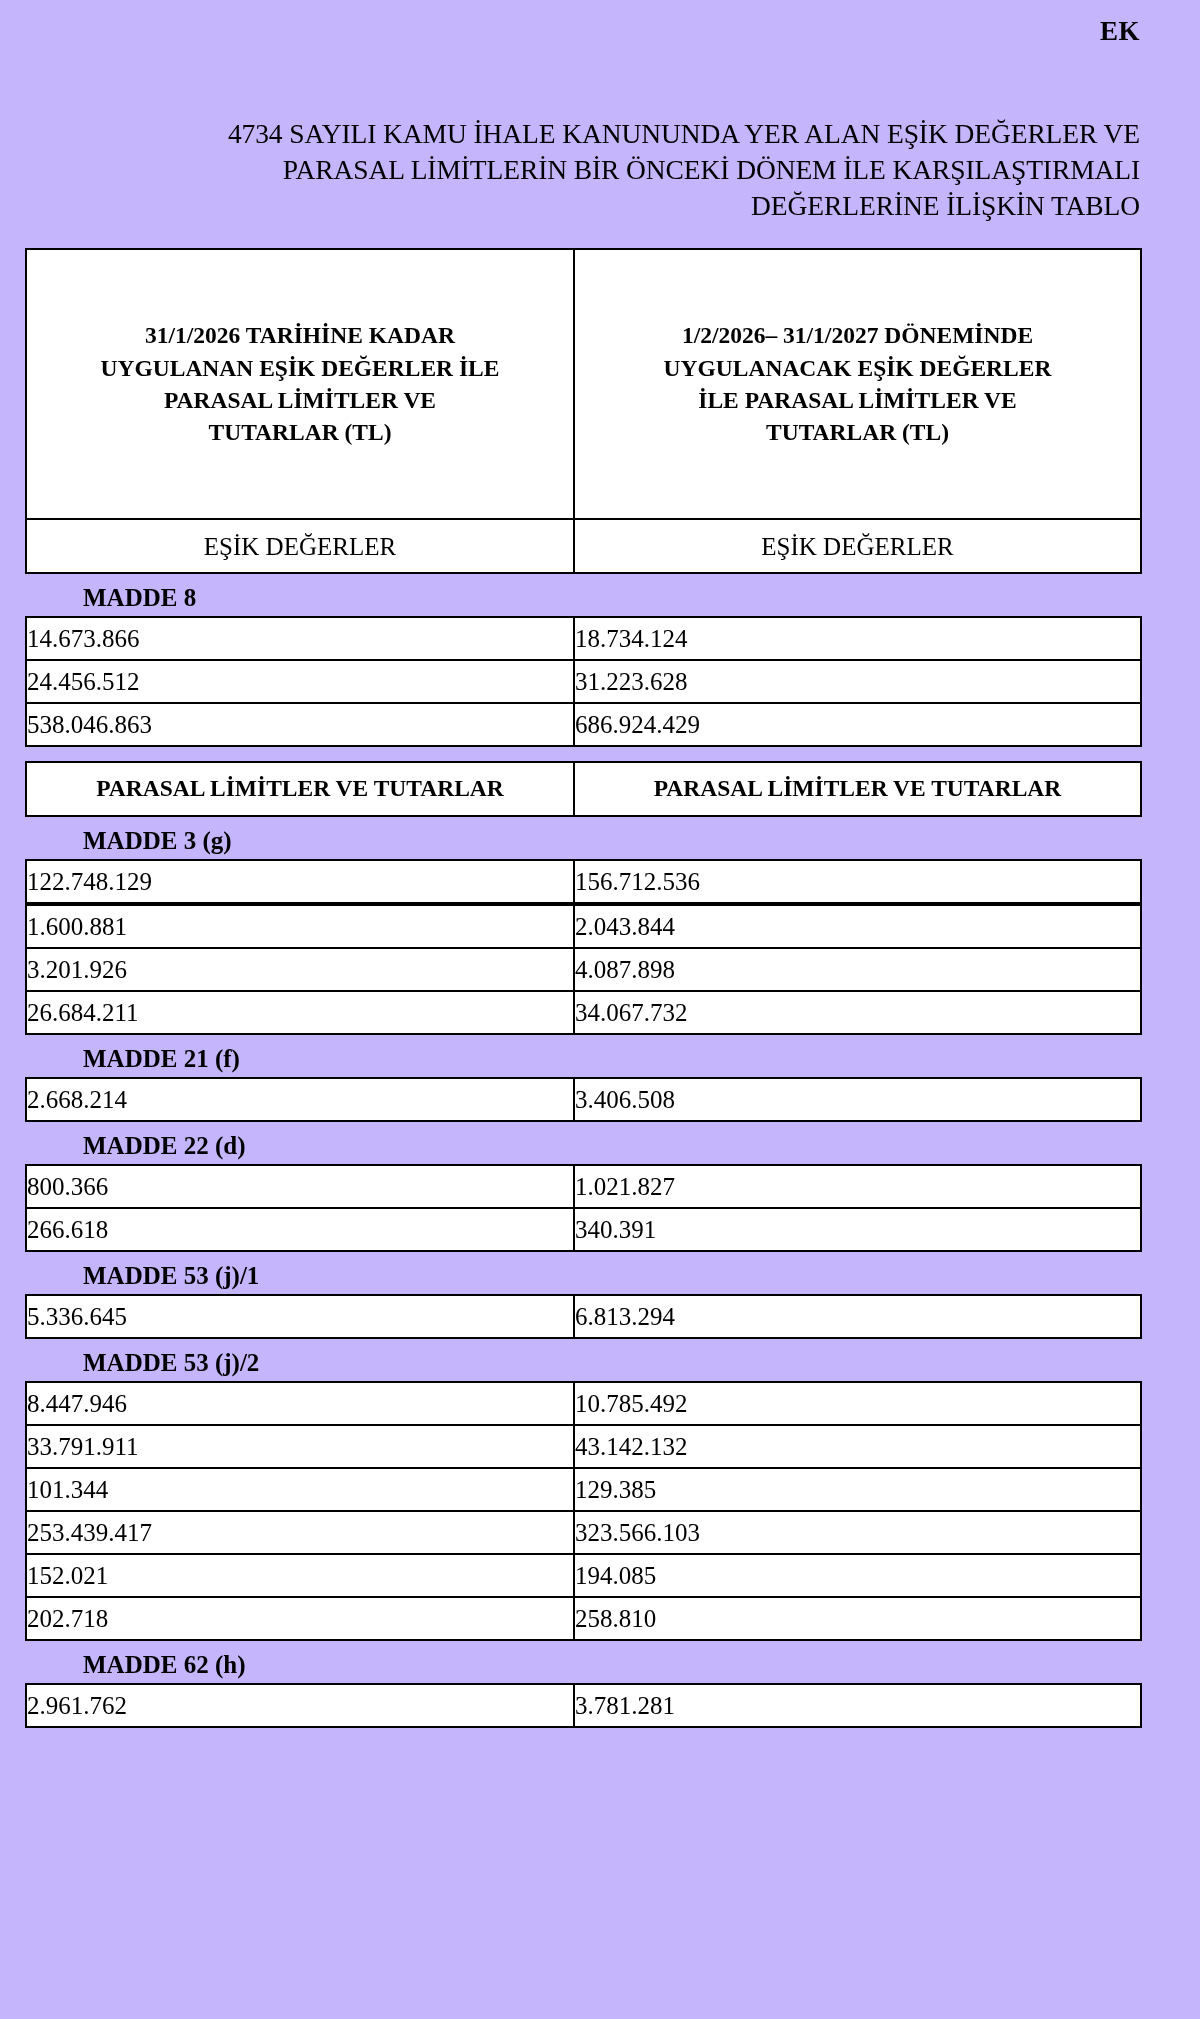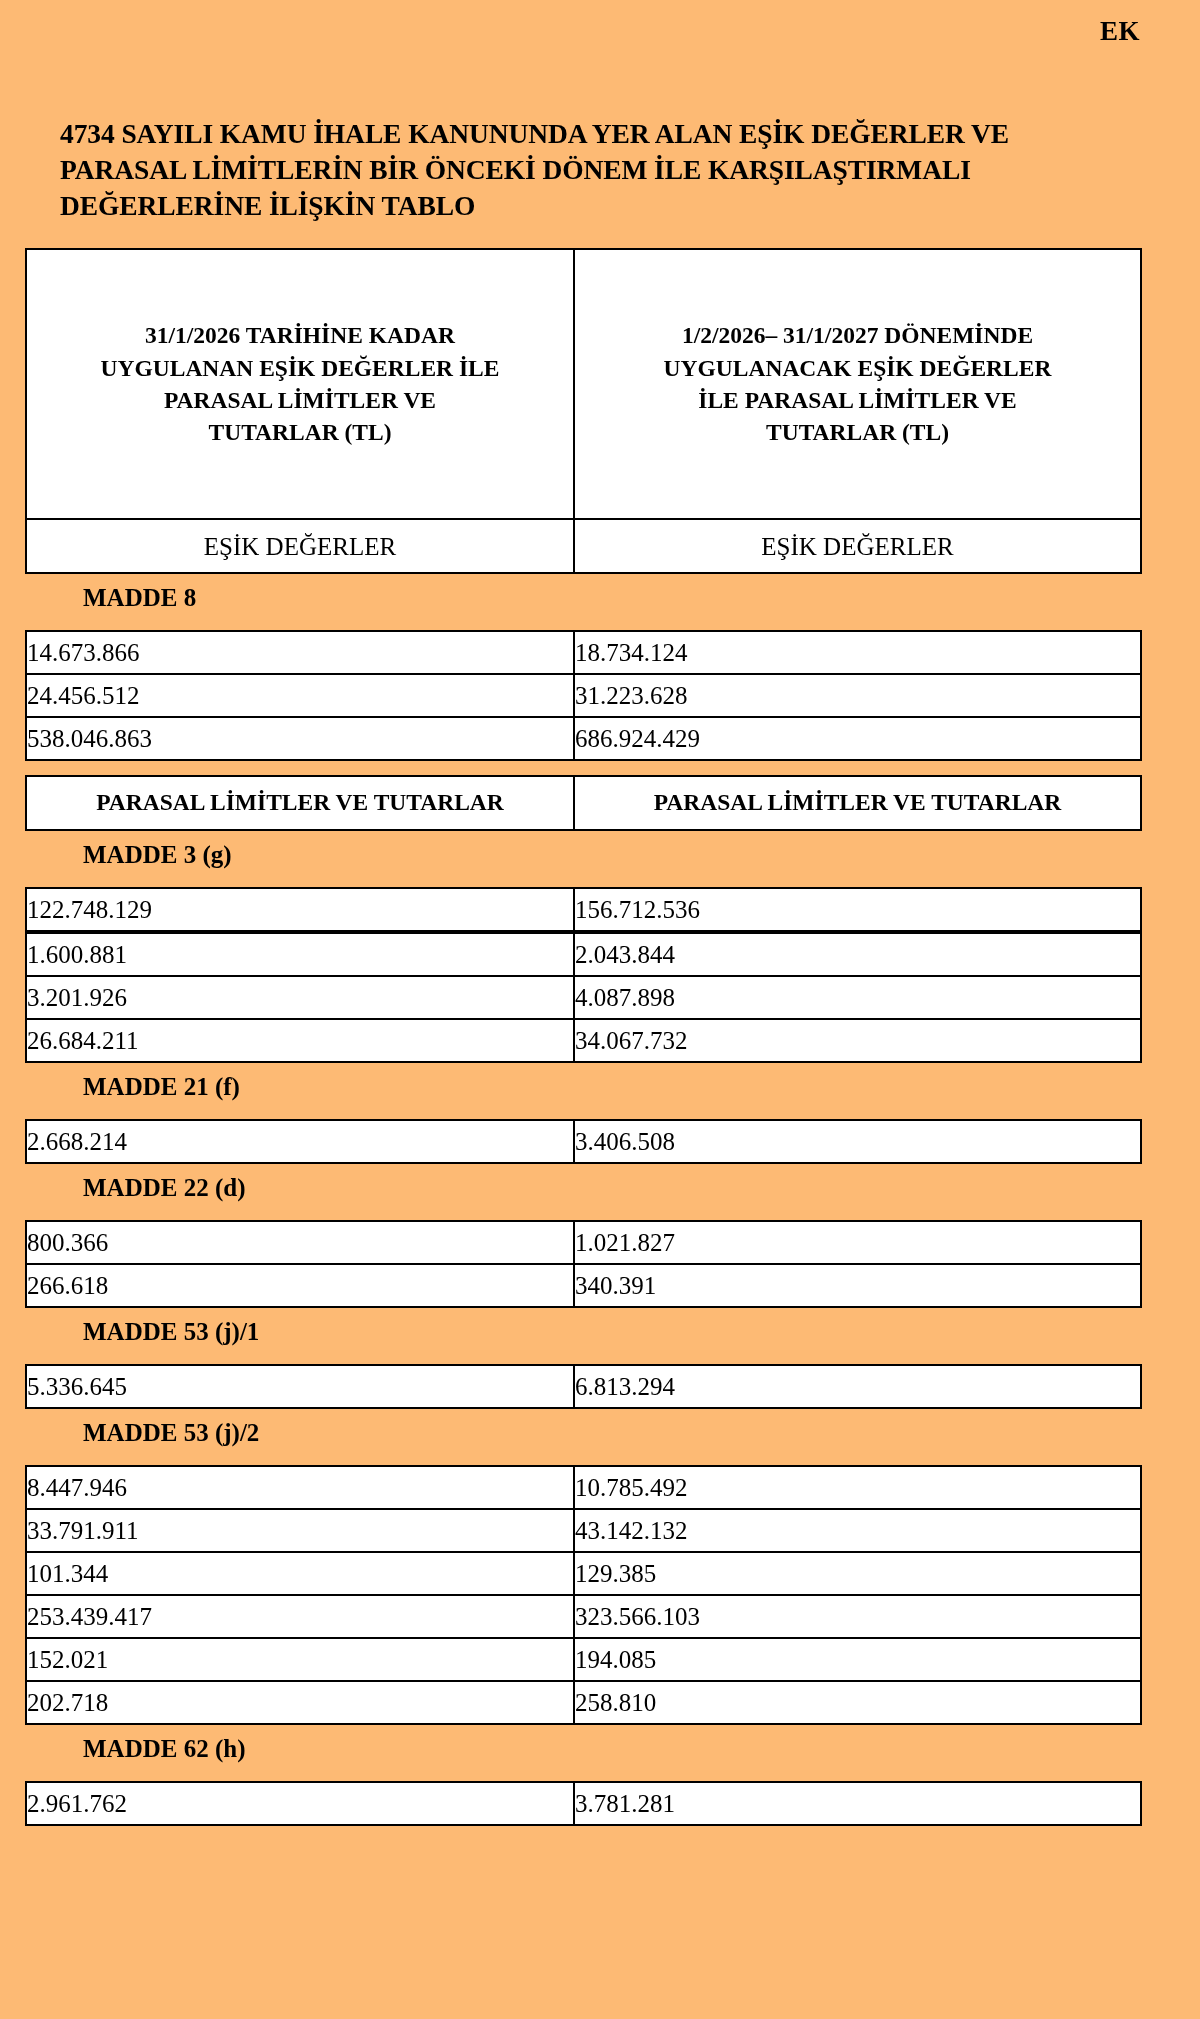--- a/index.html
+++ b/index.html
@@ -11,21 +11,21 @@
   body {
     font-family: "Liberation Serif", "DejaVu Serif", serif;
     color: #000000;
     -webkit-font-smoothing: antialiased;
   }
   .page {
     position: relative;
     width: 1200px;
     height: 2019px;
     margin: 0 auto;
-    background: #fdba74;
+    background: #c4b5fd;
     box-sizing: border-box;
     overflow: hidden;
   }
 
   
   .ek-marker {
     position: absolute;
     top: 18px;
     right: 60px;
     font-size: 27px;
@@ -33,23 +33,23 @@
     letter-spacing: 0.5px;
     line-height: 1;
   }
 
   
   .doc-title {
     position: absolute;
     top: 116px;
     left: 60px;
     width: 1080px;
-    text-align: left;
+    text-align: right;
     font-size: 27.5px;
-    font-weight: bold;
+    font-weight: normal;
     line-height: 1.30;
     letter-spacing: -0.1px;
   }
   .doc-title .tline { display: block; white-space: nowrap; }
 
   
   .table-area {
     position: absolute;
     left: 25px;
     top: 248px;
@@ -105,21 +105,21 @@
     line-height: 1;
     padding: 0 6px 0 0 !important;
     white-space: nowrap;
   }
 
   
   .madde-label {
     font-size: 25px;
     font-weight: bold;
     line-height: 1;
-    padding: 11px 0 20px 58px;
+    padding: 11px 0 6px 58px;
     white-space: nowrap;
   }
   .gap-sm { height: 14px; }
 </style>
 </head>
 <body>
 
 <div class="page">
 
   <div class="ek-marker">EK</div>

